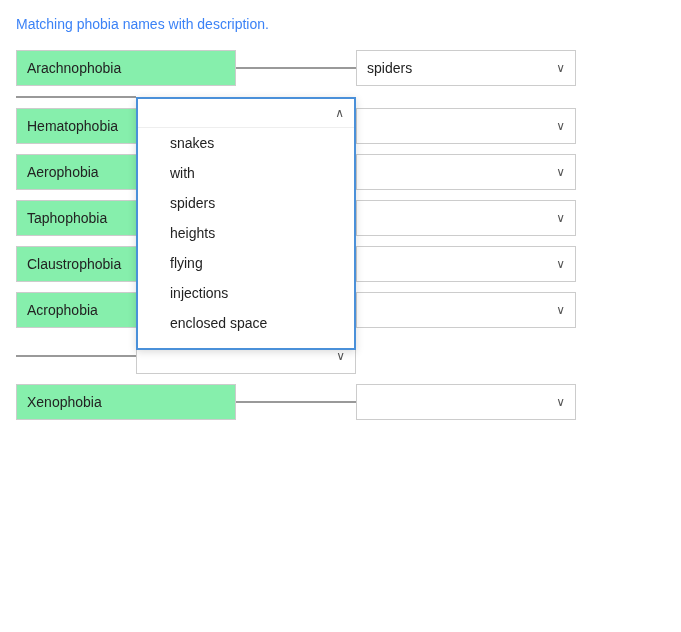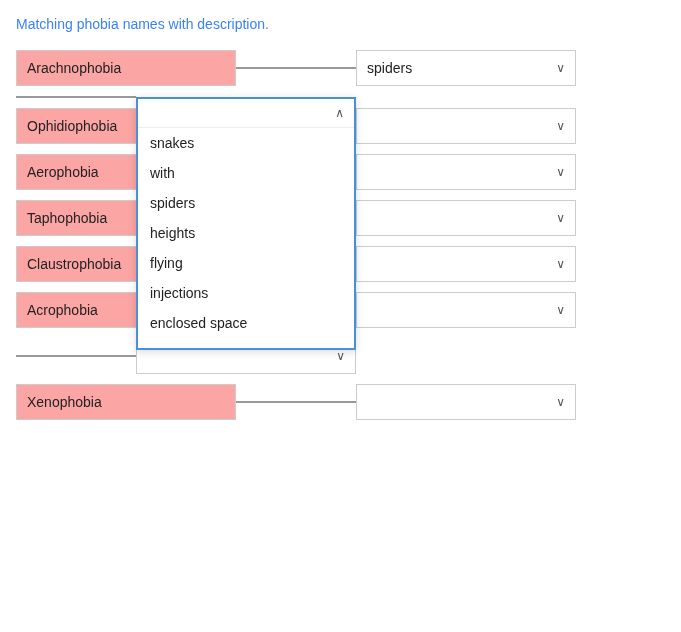--- a/index.html
+++ b/index.html
@@ -24,21 +24,21 @@
     }
     .match-row {
       display: flex;
       align-items: center;
       gap: 0;
     }
     .phobia-label {
       width: 220px;
       min-height: 36px;
       border: 1px solid #ccc;
-      background: #fca5a5;
+      background: #86efac;
       display: flex;
       align-items: center;
       padding: 0 10px;
       font-size: 14px;
       color: #222;
     }
     .connector-line {
       width: 120px;
       height: 2px;
       background: #999;
@@ -89,20 +89,21 @@
       background: transparent;
     }
     .dropdown-open-panel .chevron-up {
       font-size: 12px;
       color: #555;
       cursor: pointer;
     }
     .dropdown-options {
       max-height: 220px;
       overflow-y: scroll;
+      margin-left: 20px;
     }
     .dropdown-option {
       padding: 7px 12px;
       font-size: 14px;
       color: #222;
       cursor: pointer;
     }
     
     .dropdown-options::-webkit-scrollbar {
       width: 10px;
@@ -146,21 +147,21 @@
             <div class="dropdown-option">heights</div>
             <div class="dropdown-option">flying</div>
             <div class="dropdown-option">injections</div>
             <div class="dropdown-option">enclosed space</div>
             <div class="dropdown-option">strangers</div>
           </div>
         </div>
       </div>
     </div>
     <div class="match-row">
-      <div class="phobia-label">Ophidiophobia</div>
+      <div class="phobia-label">Hematophobia</div>
       <div class="connector-line"></div>
       <div class="dropdown-wrapper">
         <div class="dropdown-box">
           <span></span>
           <span class="dropdown-chevron">∨</span>
         </div>
       </div>
     </div>
     <div class="match-row">
       <div class="phobia-label">Aerophobia</div>

